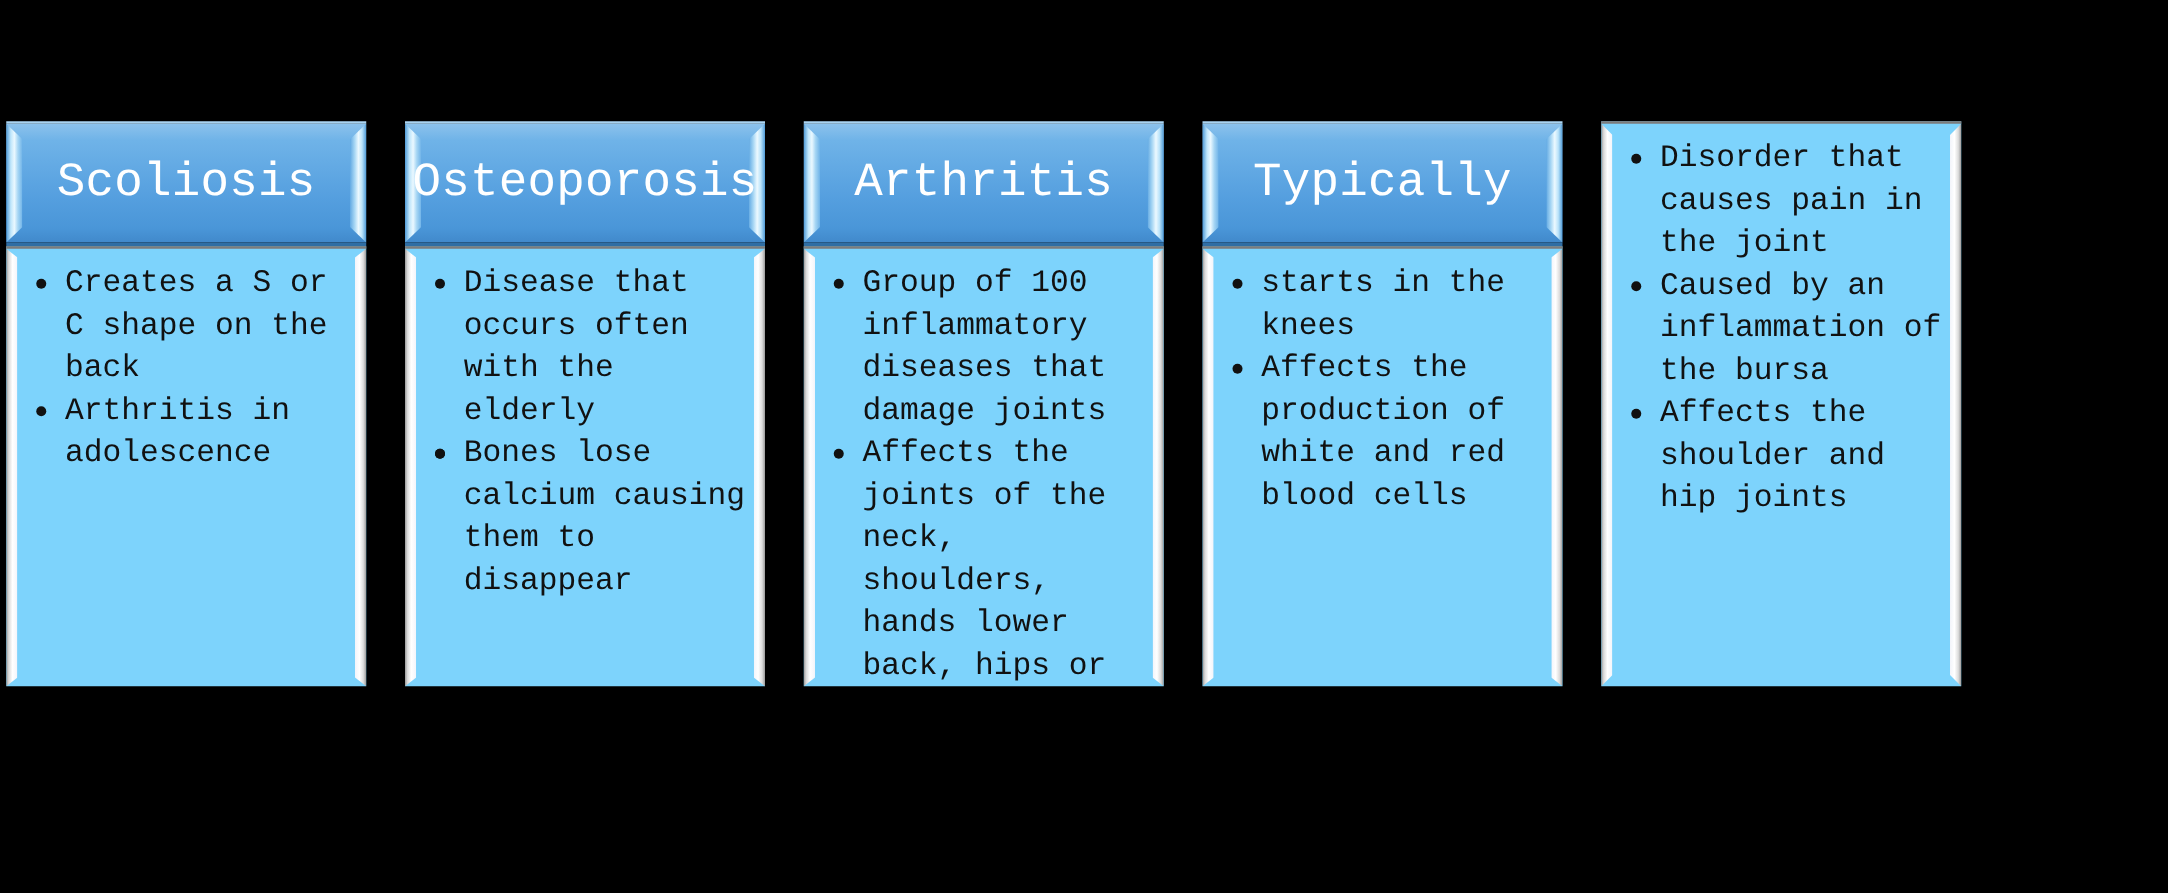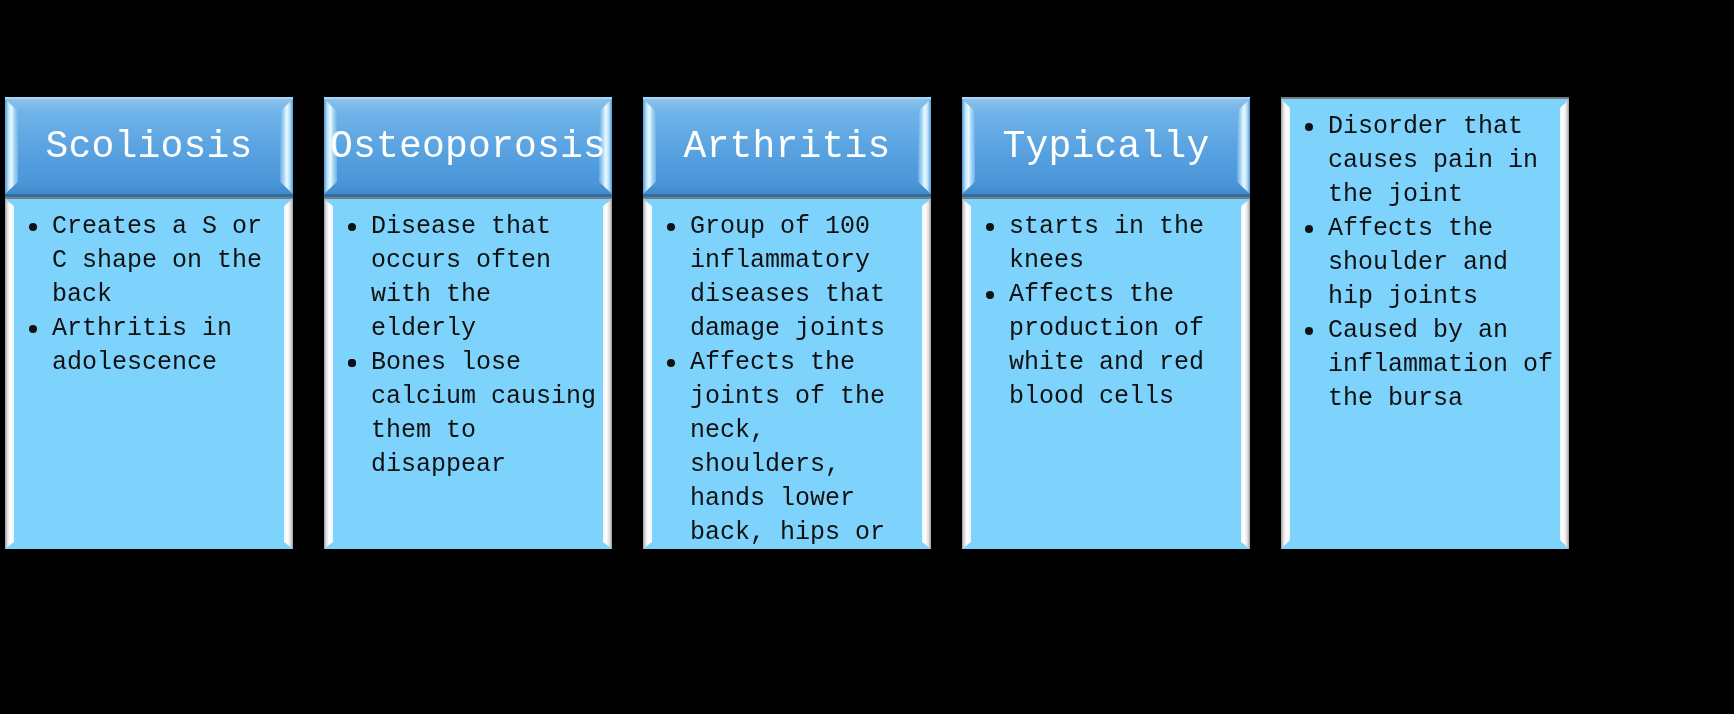--- a/index.html
+++ b/index.html
@@ -209,21 +209,21 @@
           </ul>
         </div>
       </div>
     </div>
 
     <div class="column">
       <div class="col-body">
         <div class="body-inner">
           <ul class="bullets">
             <li><span class="bullet-dot"></span><span>Disorder that causes pain in the joint</span></li>
+            <li><span class="bullet-dot"></span><span>Caused by an inflammation of the bursa</span></li>
             <li><span class="bullet-dot"></span><span>Affects the shoulder and hip joints</span></li>
-            <li><span class="bullet-dot"></span><span>Caused by an inflammation of the bursa</span></li>
           </ul>
         </div>
       </div>
     </div>
 
   </div>
 </div>
 
 </body></html>

